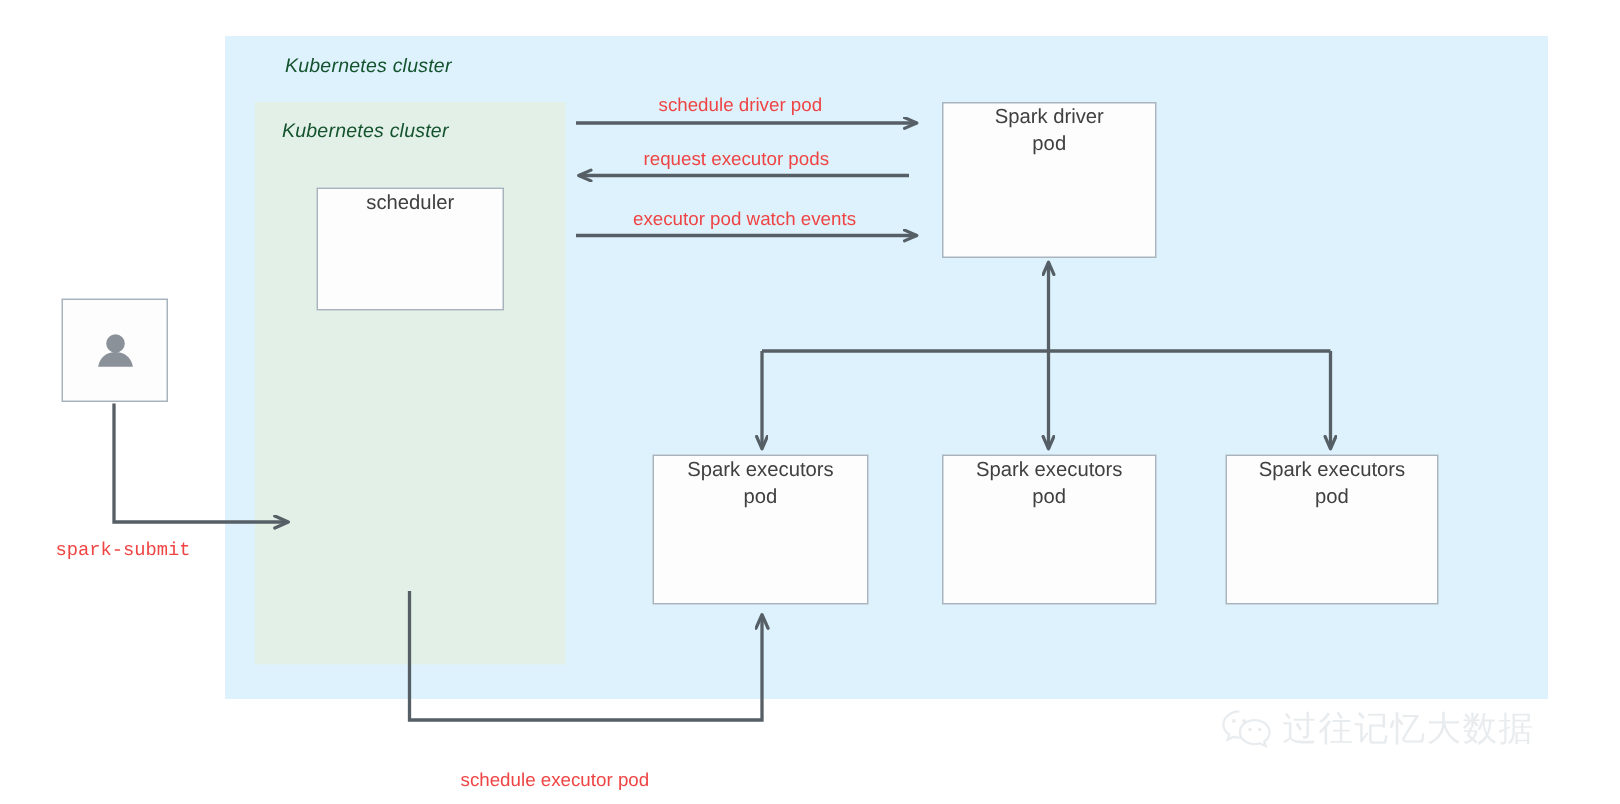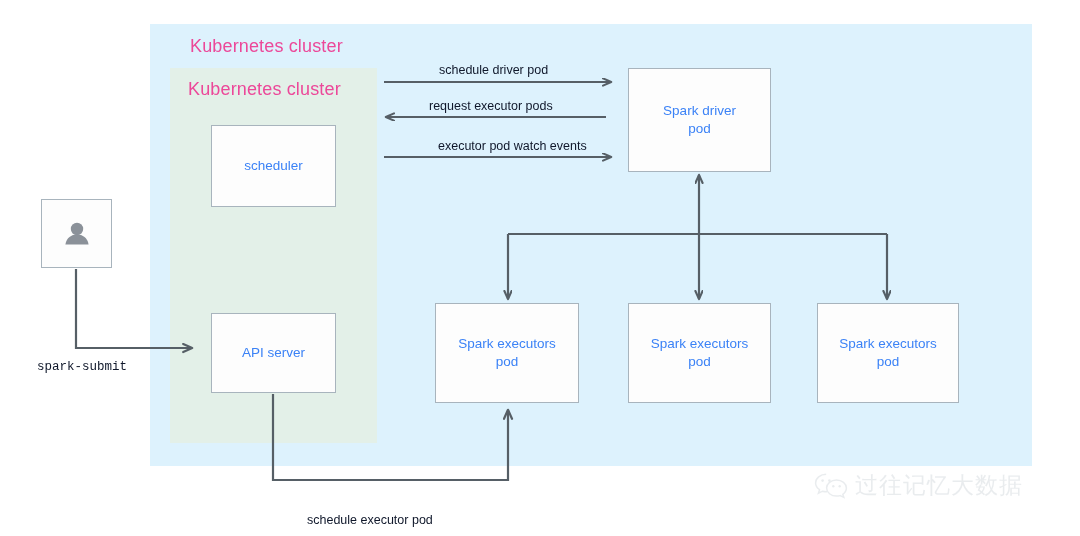--- a/index.html
+++ b/index.html
@@ -5,44 +5,44 @@
   html,body{margin:0;padding:0;background:#ffffff;}
   body{width:1080px;height:536px;position:relative;overflow:hidden;
        font-family:"Liberation Sans","DejaVu Sans",sans-serif;color:#4a4a4a;}
   #stage{position:absolute;left:0;top:0;width:1080px;height:536px;}
 
   .cluster-box{position:absolute;left:150px;top:24px;width:882px;height:442px;
                background:#ddf2fd;}
   .master-box{position:absolute;left:170px;top:68px;width:207px;height:375px;
               background:#e3f0e8;}
 
-  .zone-title{position:absolute;font-size:18px;color:#ec4899;
-              letter-spacing:.15px;white-space:nowrap;}
+  .zone-title{position:absolute;font-size:13px;color:#14532d;
+              letter-spacing:.15px;white-space:nowrap;font-style:italic;}
   .t-cluster{left:190px;top:36px;}
   .t-master{left:188px;top:79px;}
 
   .node{position:absolute;background:#fdfdfd;border:1px solid #a8b4bd;
-        display:flex;align-items:center;justify-content:center;text-align:center;
-        font-size:13.5px;color:#3b82f6;line-height:1.35;box-sizing:border-box;}
+        display:flex;justify-content:center;text-align:center;
+        font-size:13.5px;color:#404040;line-height:1.35;box-sizing:border-box;}
 
   .n-scheduler{left:211px;top:125px;width:125px;height:82px;}
   .n-api{left:211px;top:313px;width:125px;height:80px;}
   .n-driver{left:628px;top:68px;width:143px;height:104px;}
   .n-ex1{left:435px;top:303px;width:144px;height:100px;}
   .n-ex2{left:628px;top:303px;width:143px;height:100px;}
   .n-ex3{left:817px;top:303px;width:142px;height:100px;}
 
   .user-box{position:absolute;left:41px;top:199px;width:71px;height:69px;
             background:#fdfdfd;border:1px solid #a8b4bd;box-sizing:border-box;
             display:flex;align-items:center;justify-content:center;}
 
-  .edge-label{position:absolute;font-size:12.5px;color:#0f172a;white-space:nowrap;}
+  .edge-label{position:absolute;font-size:12.5px;color:#ef4444;white-space:nowrap;}
   .l-sched-driver{left:439px;top:63px;}
   .l-req-exec{left:429px;top:99px;}
-  .l-watch{left:438px;top:139px;}
+  .l-watch{left:422px;top:139px;}
   .l-submit{left:37px;top:360px;font-family:Liberation Mono, monospace;}
   .l-sched-exec{left:307px;top:513px;}
 
   svg.wires{position:absolute;left:0;top:0;width:1080px;height:536px;
             overflow:visible;pointer-events:none;}
 
   .wm{position:absolute;left:814px;top:470px;display:flex;align-items:center;
       gap:7px;opacity:.30;}
   .wm-text{font-size:23px;color:#b9c2c9;letter-spacing:1px;
            font-family:"DejaVu Sans",sans-serif;}
@@ -82,23 +82,20 @@
       <path d="M76,269 L76,348 L192,348" marker-end="url(#ahs)"></path>
 
       <path d="M273,394 L273,480 L508,480 L508,410" marker-end="url(#ahs)"></path>
     </g>
   </svg>
 
   <div class="node n-scheduler">
     <span>scheduler</span>
   </div>
 
-  <div class="node n-api">
-    <span>API server</span>
-  </div>
 
   <div class="node n-driver">
     <span>
       <span>Spark driver</span><br>
       <span>pod</span>
     </span>
   </div>
 
   <div class="node n-ex1">
     <span>

